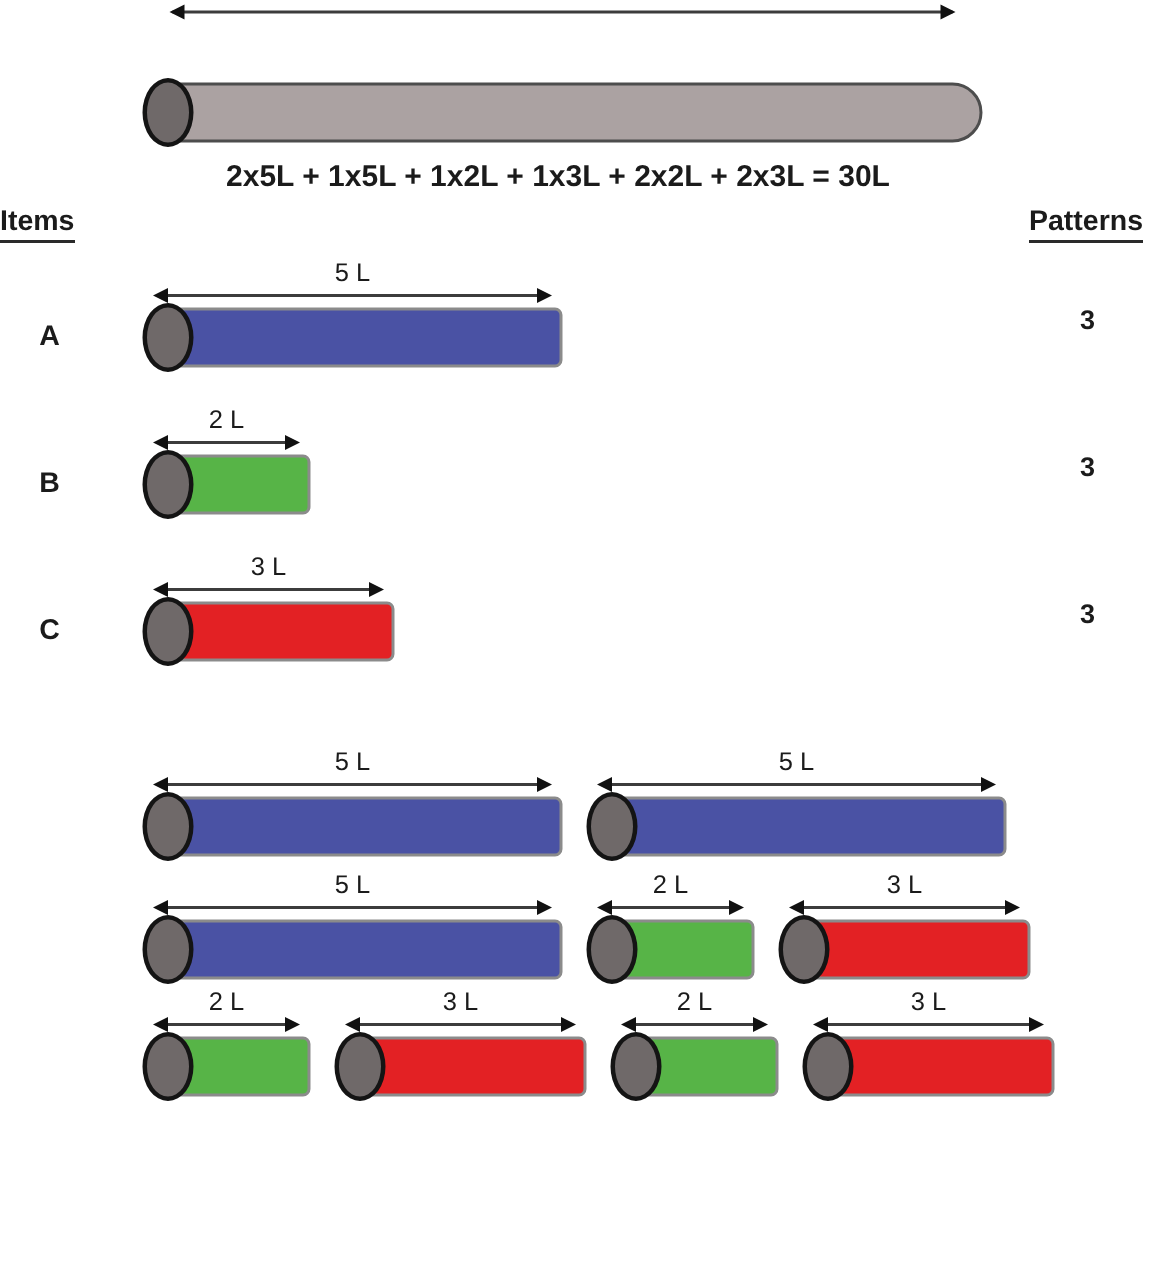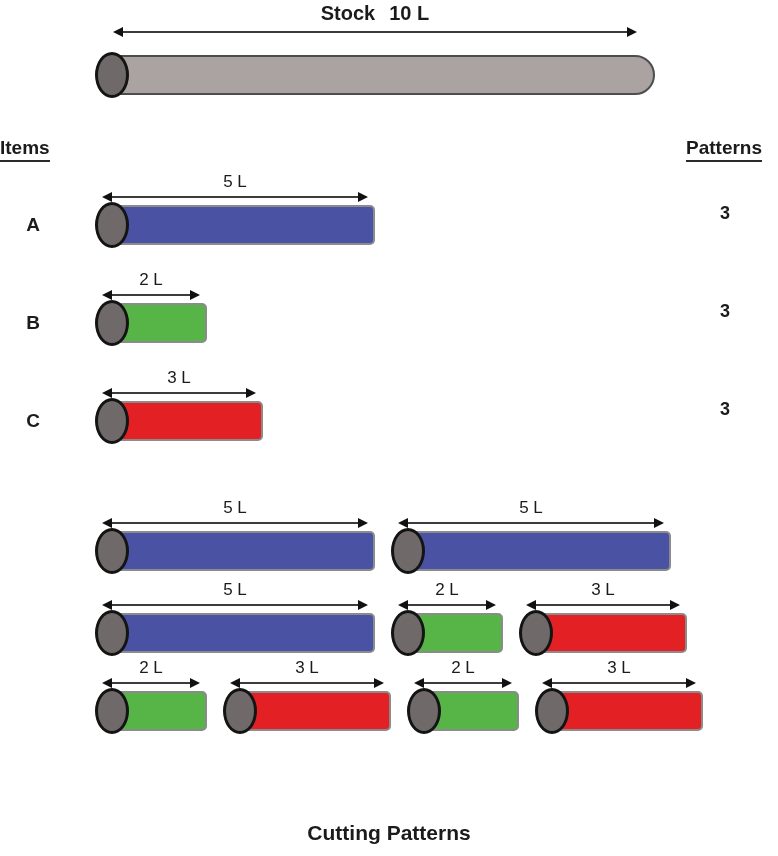--- a/index.html
+++ b/index.html
@@ -81,38 +81,35 @@
     position:absolute; left:0; top:821px; width:778px; text-align:center;
     font-size:21px; font-weight:600;
   }
 </style>
 </head>
 <body>
 
 <div class="canvas">
 
   <div class="stock-dim">
-    <div class="stock-title">
-      <span>Stock</span>
-      <span>10 L</span>
-    </div>
     <div class="dim-arrow">
       <div class="arrow-line"></div>
     </div>
   </div>
 
   <div id="stock-slot">
       <div class="piece abs" style="width: 560px; left: 95px; top: 52px;">
         <div class="cyl">
           <div class="cyl-body stock-body" style="background: rgb(171, 162, 162);"></div>
           <div class="cyl-cap" style="background: rgb(111, 105, 105);"></div>
         </div>
       </div>
     </div>
 
+  <div class="formula">2x5L + 1x5L + 1x2L + 1x3L + 2x2L + 2x3L = 30L</div>
 
   <div class="col-header items-header">Items</div>
   <div class="col-header demands-header">Patterns</div>
 
   <div id="items-slot">
       <div class="item-letter" style="top: 214px;">A</div>
       <div class="piece abs" style="width: 280px; left: 95px; top: 172px;">
         <div class="dim-label">5 L</div>
         <div class="dim-arrow">
           <div class="arrow-line"></div>
@@ -241,15 +238,14 @@
             <div class="arrow-line"></div>
           </div>
           <div class="cyl">
             <div class="cyl-body" style="background: rgb(227, 33, 36);"></div>
             <div class="cyl-cap" style="background: rgb(111, 105, 105);"></div>
           </div>
         </div>
       </div>
     </div>
 
-  <div class="caption">Cutting Patterns</div>
 
 </div>
 
 </body></html>

